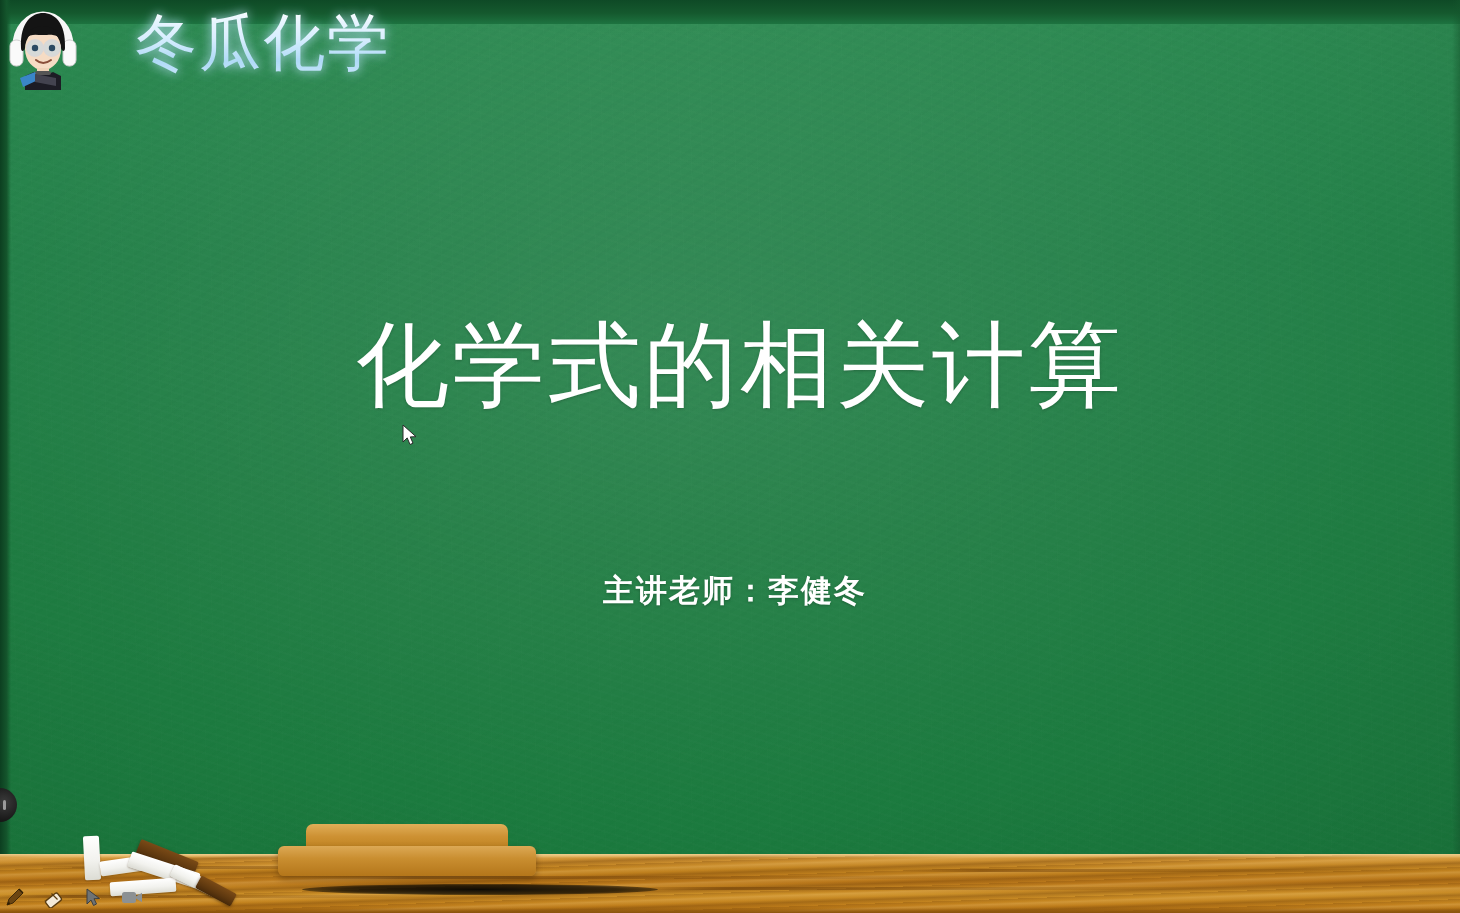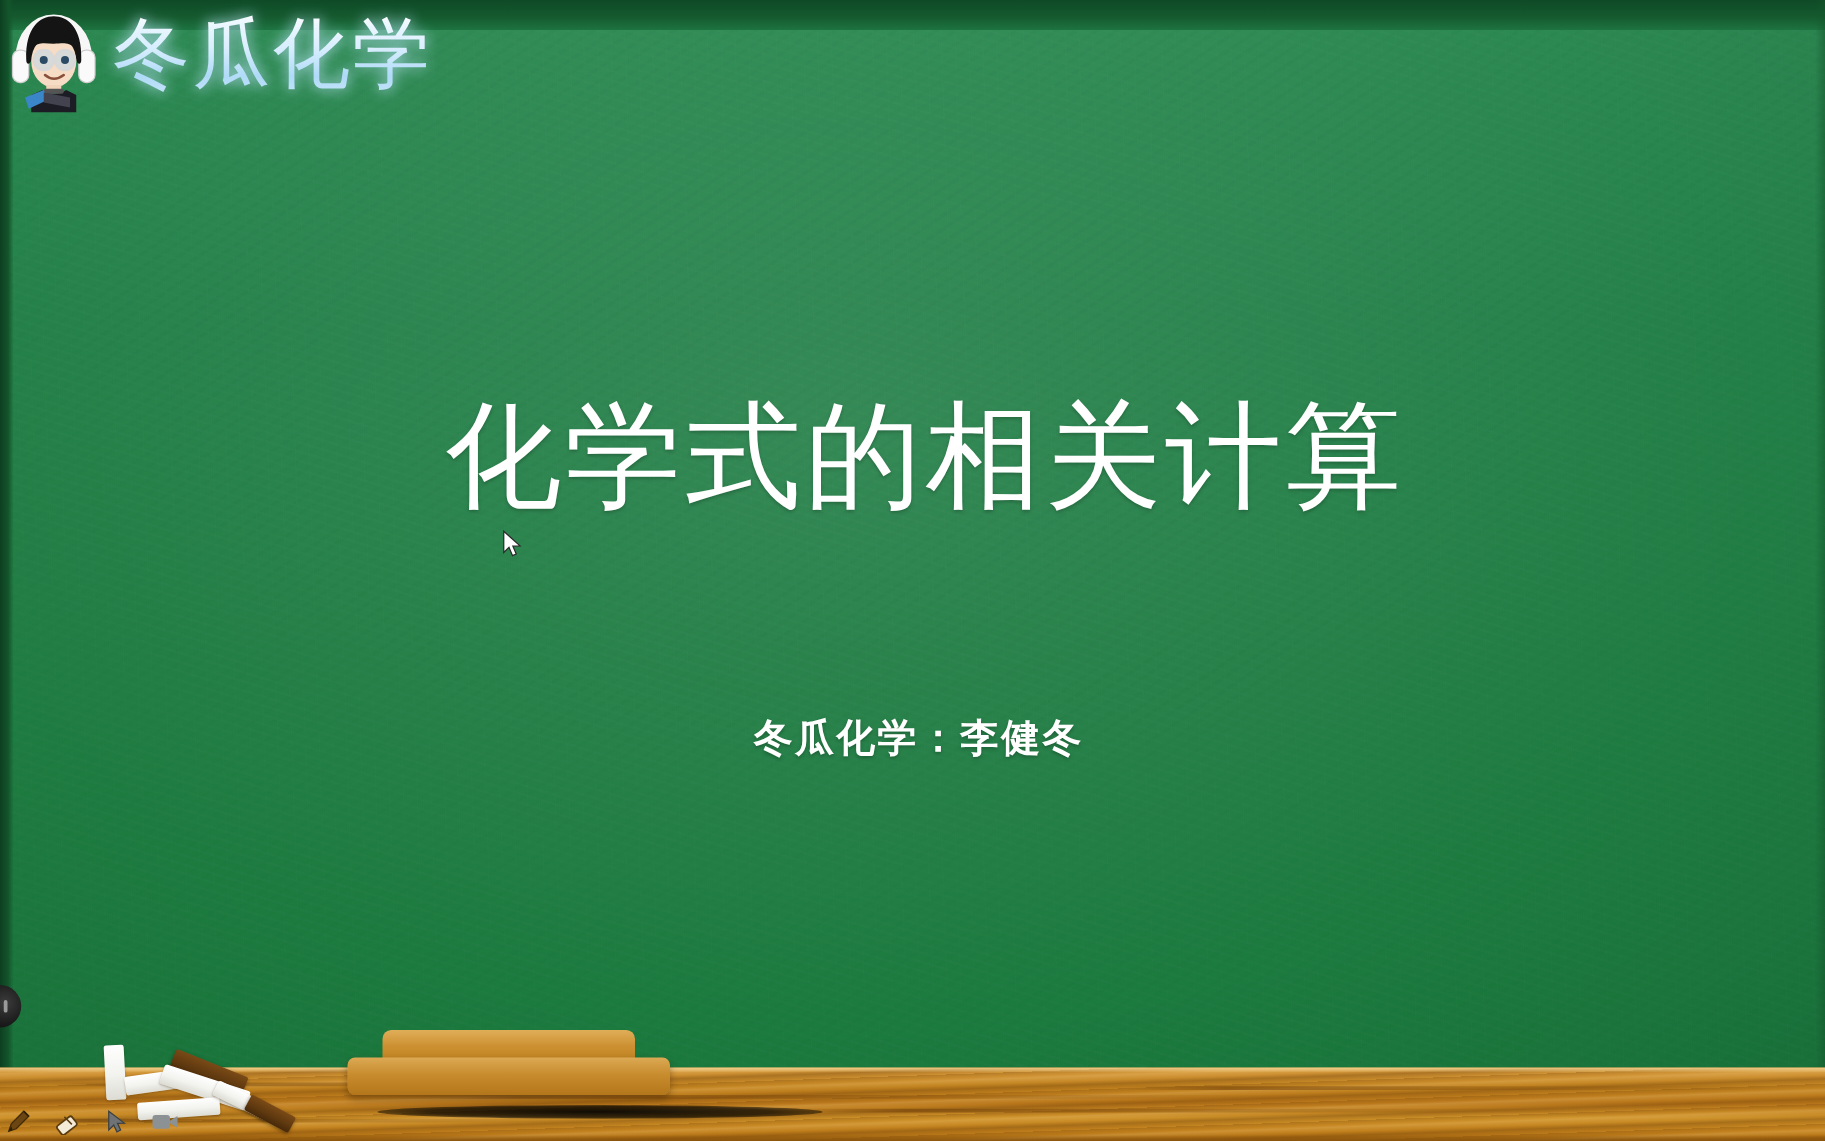--- a/index.html
+++ b/index.html
@@ -84,20 +84,21 @@
     font-weight: 400;
     color: #eaf6ff;
     background: linear-gradient(180deg, #ffffff 0%, #dff0ff 38%, #a9d6f5 72%, #cfe8fb 100%);
     -webkit-background-clip: text;
     background-clip: text;
     -webkit-text-fill-color: transparent;
     text-shadow: 0 0 10px rgba(200,235,255,0.55);
     filter: drop-shadow(0 0 6px rgba(180,225,255,0.45));
     white-space: nowrap;
     padding-bottom: 6px;
+    margin-left: 45px;
   }
 
   
   #slide-title {
     position: absolute;
     left: 0;
     top: 315px;
     width: 1460px;
     text-align: center;
     padding-left: 20px;
@@ -295,21 +296,21 @@
         <rect x="31" y="69" width="16" height="4" rx="2" fill="#555"></rect>
 
         <path d="M16 76 L31 70 L34 78 L19 85Z" fill="#3a86c8"></path>
         <path d="M31 72 L52 76 L52 84 L31 80Z" fill="#43434f"></path>
       </svg>
     </div>
     <div id="watermark-text">冬瓜化学</div>
   </div>
 
   <div id="slide-title">化学式的相关计算</div>
-  <div id="slide-subtitle">冬瓜化学：李健冬</div>
+  <div id="slide-subtitle">主讲老师：李健冬</div>
 
   <div id="pedestal">
     <div id="pedestal-top"></div>
     <div id="pedestal-base"></div>
   </div>
 
   <div class="chalk" style="left:84px; top:836px; width:16px; height:44px; transform:rotate(-3deg);"></div>
   <div class="chalk" style="left:100px; top:858px; width:52px; height:15px; transform:rotate(-8deg);"></div>
   <div class="board-eraser" style="left:136px; top:850px; width:62px; height:17px; transform:rotate(22deg);"></div>
   <div class="chalk" style="left:128px; top:862px; width:72px; height:16px; transform:rotate(18deg);"></div>

